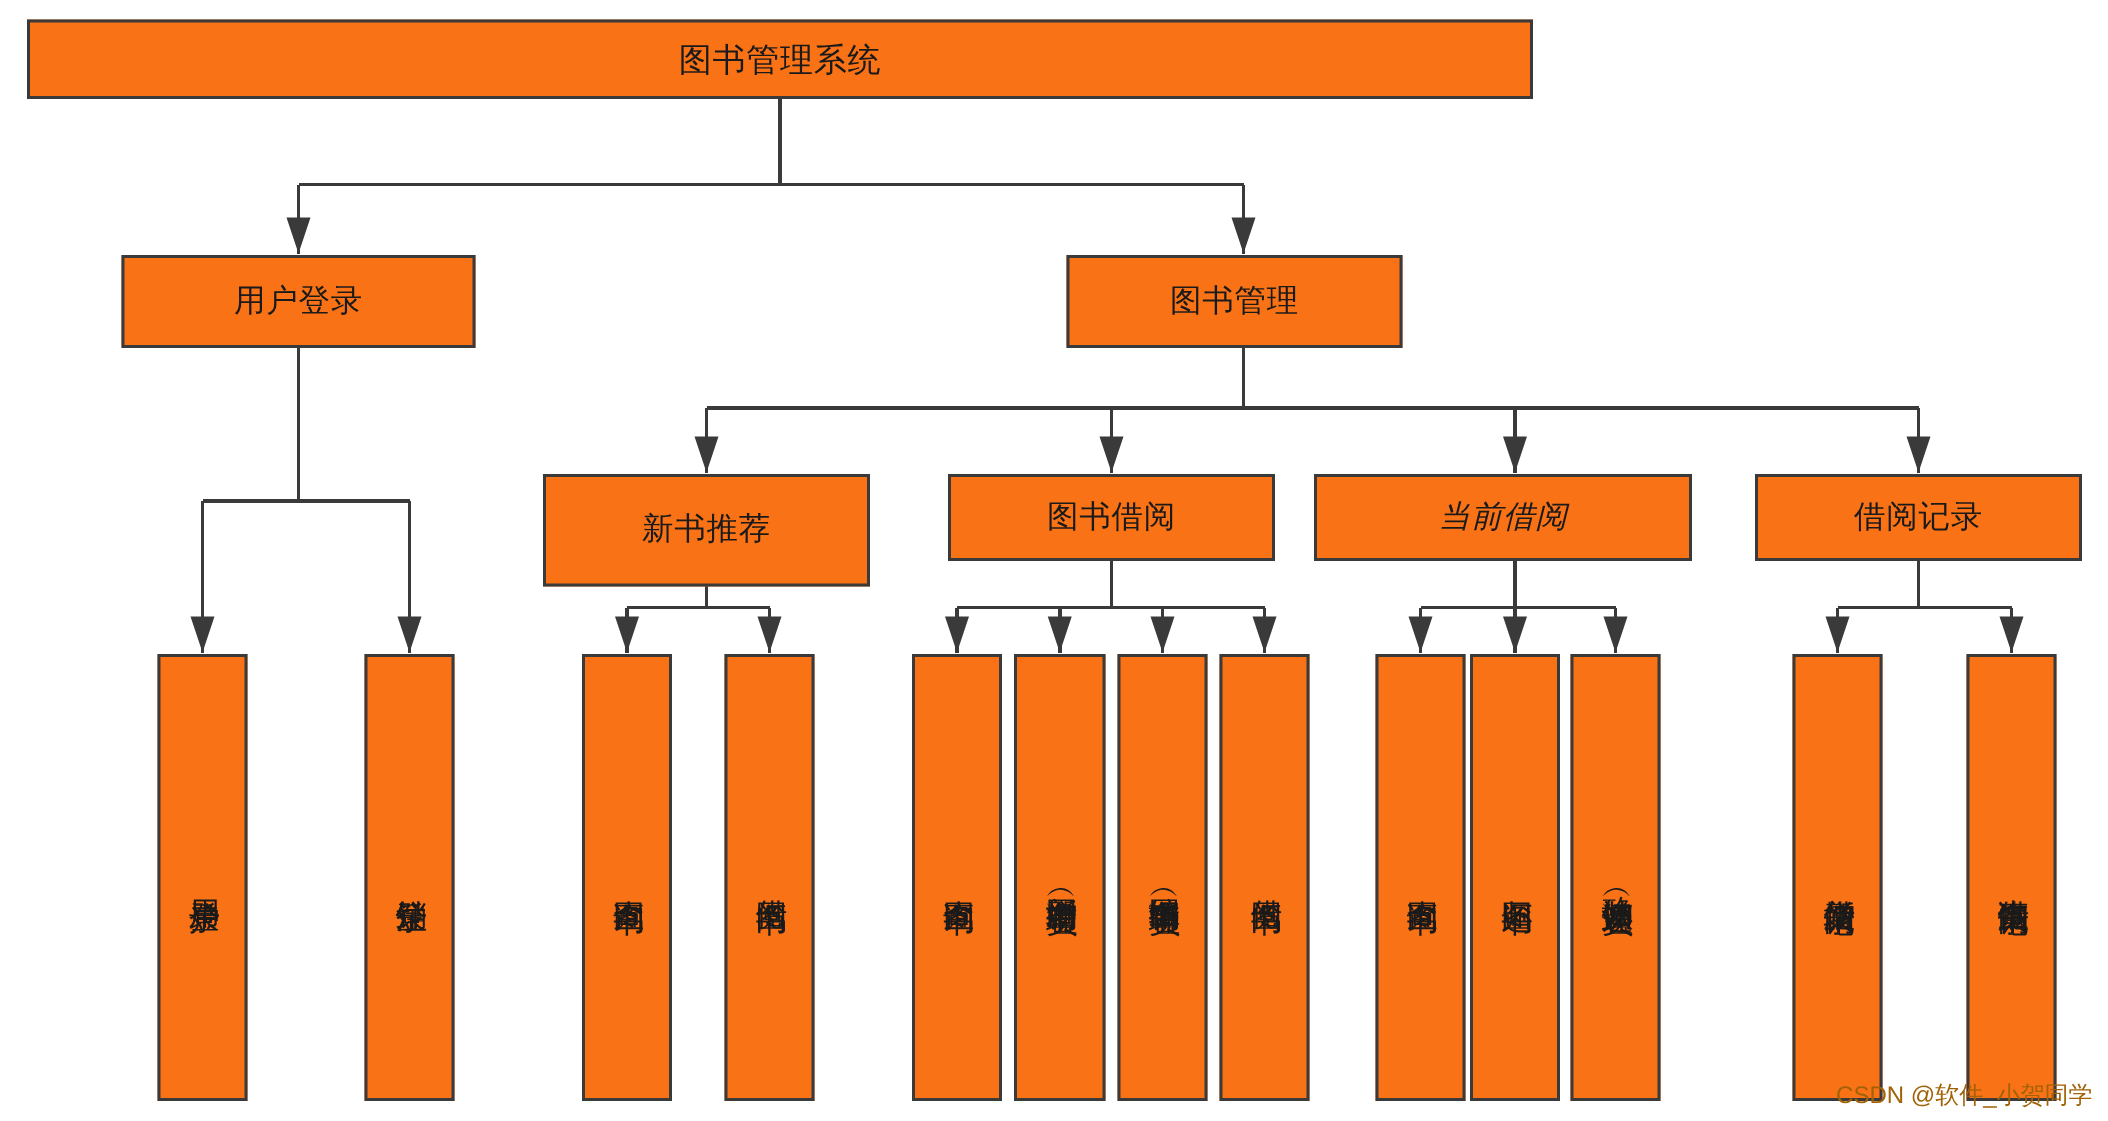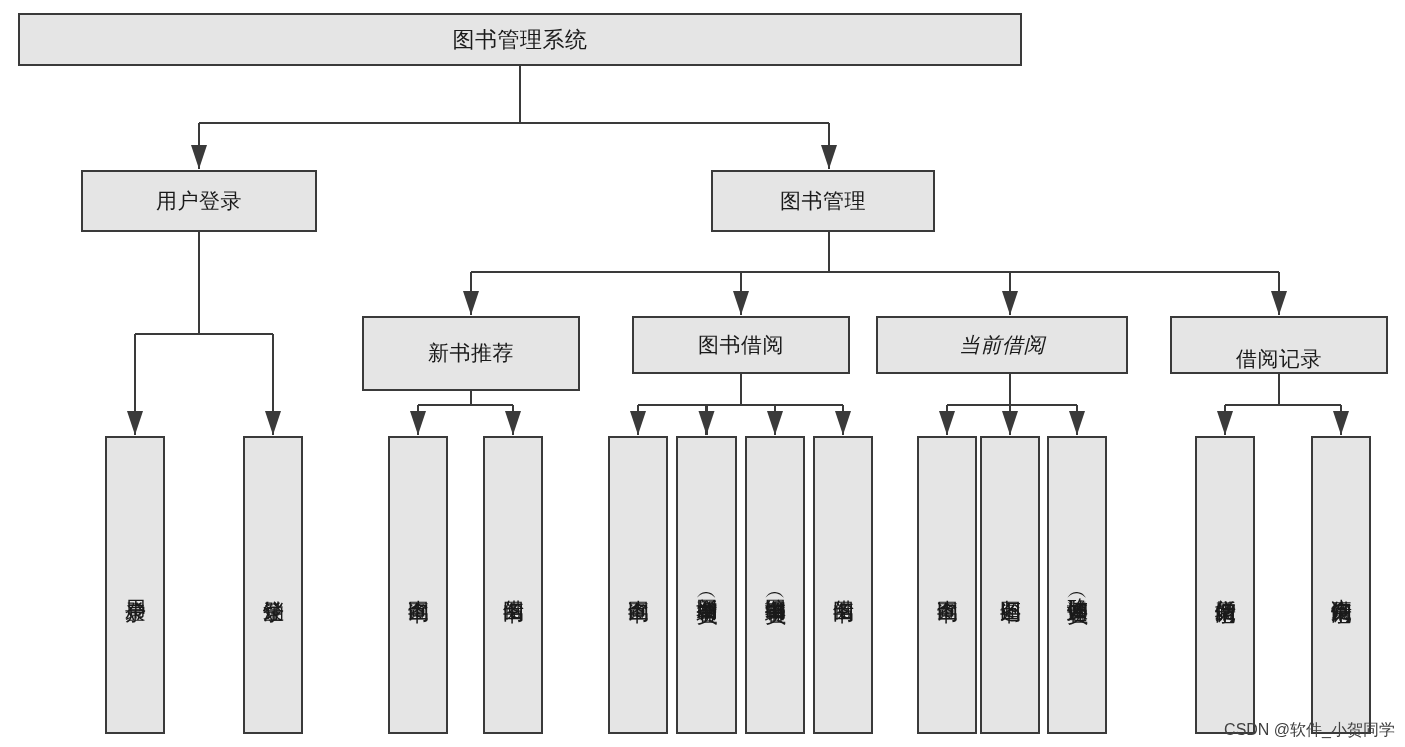--- a/index.html
+++ b/index.html
@@ -19,21 +19,21 @@
     position: absolute;
     left: 0;
     top: 0;
     width: 1405px;
     height: 747px;
     pointer-events: none;
   }
   .node {
     position: absolute;
     box-sizing: border-box;
-    background: #e5e5e5;
+    background: #f97316;
     border: 2px solid #3a3a3a;
     display: flex;
     align-items: center;
     justify-content: center;
     color: #1a1a1a;
   }
   .node .label {
     display: block;
     text-align: center;
     line-height: 1.18;
@@ -49,21 +49,21 @@
     font-size: 21px;
     letter-spacing: 1px;
     max-height: 286px;
   }
   .node.root .label { font-size: 22px; }
   #watermark {
     position: absolute;
     right: 10px;
     bottom: 6px;
     font-size: 16px;
-    color: #404040;
+    color: #a16207;
     white-space: nowrap;
     user-select: none;
   }
 </style>
 </head>
 <body>
 
 <div id="canvas">
   <svg id="edges" viewBox="0 0 1405 747" xmlns="http://www.w3.org/2000/svg">
       <line x1="520" y1="66" x2="520" y2="123" stroke="#3a3a3a" stroke-width="2.5" shape-rendering="crispEdges"></line>
@@ -131,21 +131,21 @@
       </div>
       <div class="node horizontal" style="left: 362px; top: 316px; width: 218px; height: 75px; border-color: rgb(58, 58, 58); color: rgb(26, 26, 26);">
         <span class="label">新书推荐</span>
       </div>
       <div class="node horizontal" style="left: 632px; top: 316px; width: 218px; height: 58px; border-color: rgb(58, 58, 58); color: rgb(26, 26, 26);">
         <span class="label">图书借阅</span>
       </div>
       <div class="node horizontal" style="left: 876px; top: 316px; width: 252px; height: 58px; border-color: rgb(58, 58, 58); color: rgb(26, 26, 26); font-style: italic;">
         <span class="label">当前借阅</span>
       </div>
-      <div class="node horizontal" style="left: 1170px; top: 316px; width: 218px; height: 58px; border-color: rgb(58, 58, 58); color: rgb(26, 26, 26); align-items: flex-end;">
+      <div class="node horizontal" style="left: 1170px; top: 316px; width: 218px; height: 58px; border-color: rgb(58, 58, 58); color: rgb(26, 26, 26);">
         <span class="label">借阅记录</span>
       </div>
       <div class="node vertical" style="left: 105px; top: 436px; width: 60px; height: 298px; border-color: rgb(58, 58, 58); color: rgb(26, 26, 26);">
         <span class="label">用户登录</span>
       </div>
       <div class="node vertical" style="left: 243px; top: 436px; width: 60px; height: 298px; border-color: rgb(58, 58, 58); color: rgb(26, 26, 26);">
         <span class="label">注销登录</span>
       </div>
       <div class="node vertical" style="left: 388px; top: 436px; width: 60px; height: 298px; border-color: rgb(58, 58, 58); color: rgb(26, 26, 26);">
         <span class="label">查询图书</span>

